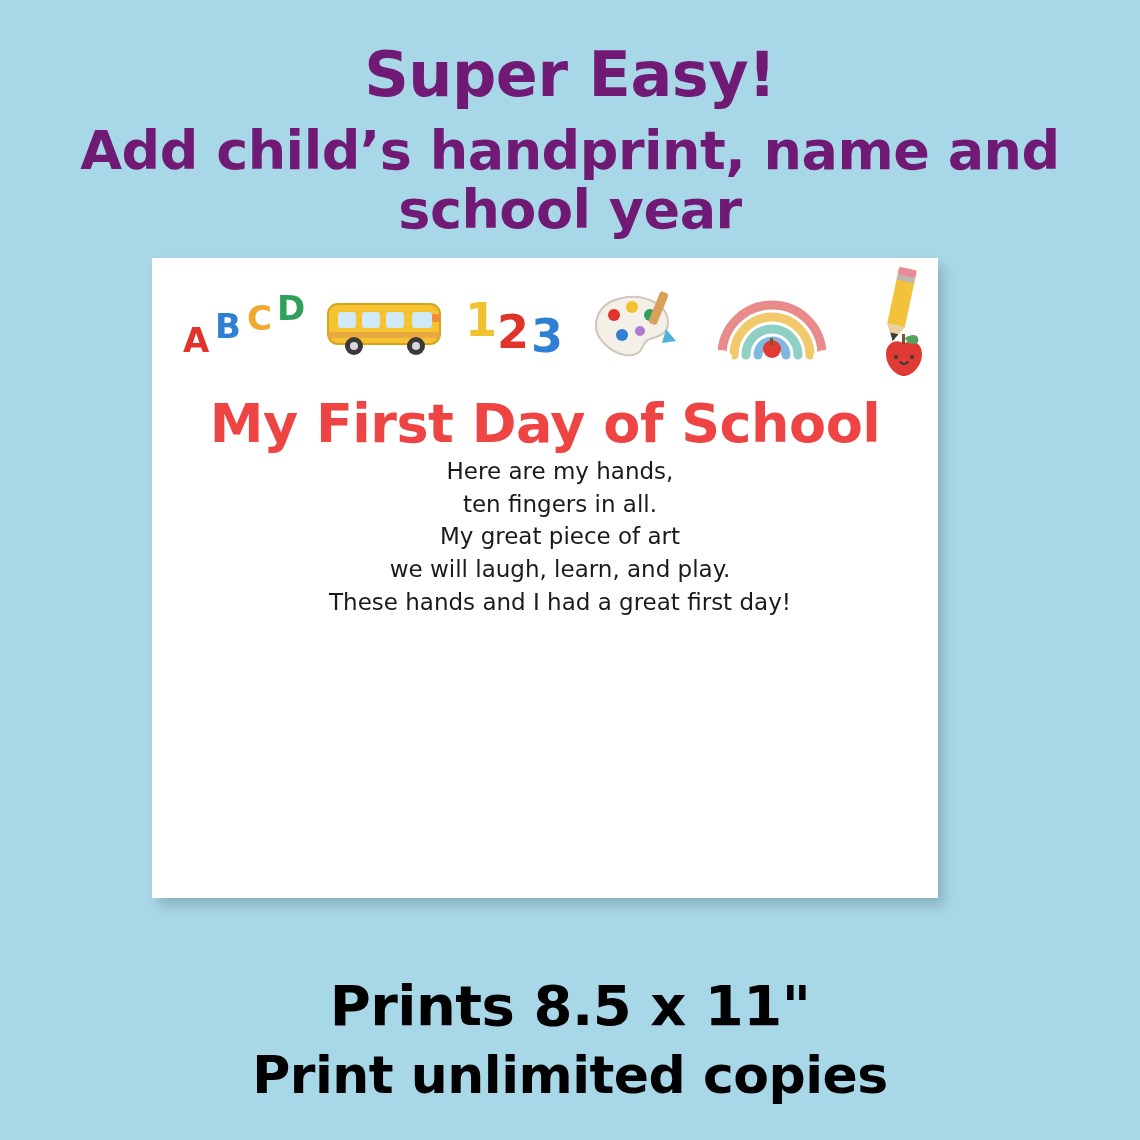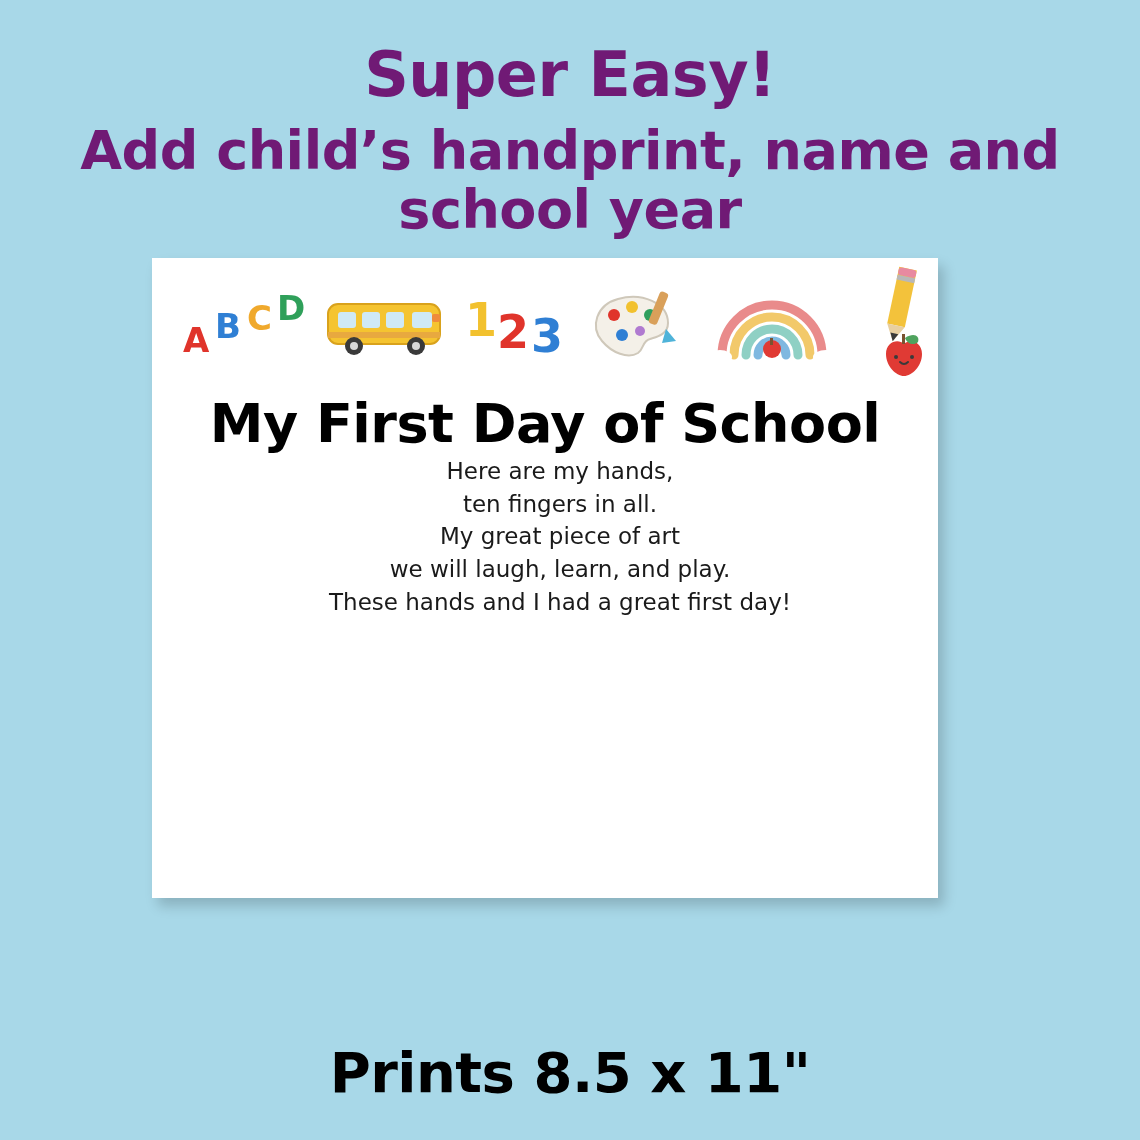--- a/index.html
+++ b/index.html
@@ -116,21 +116,21 @@
   .nums span { position: absolute; }
   .nums .n1 { color: #f2c12e; left: 2px;  top: 10px; }
   .nums .n2 { color: #e0342b; left: 34px; top: 22px; }
   .nums .n3 { color: #2f7fd4; left: 68px; top: 26px; }
 
   .sheet-title {
     text-align: center;
     font-family: "DejaVu Sans", sans-serif;
     font-weight: bold;
     font-size: 54px;
-    color: #000000;
+    color: #ef4444;
     margin-top: -6px;
     letter-spacing: -0.5px;
   }
 
   .poem {
     text-align: center;
     padding-left: 30px;
     font-family: "DejaVu Sans", sans-serif;
     font-size: 23px;
     color: #1a1a1a;
@@ -238,13 +238,14 @@
     <div>ten fingers in all.</div>
     <div>My great piece of art</div>
     <div>we will laugh, learn, and play.</div>
     <div>These hands and I had a great first day!</div>
   </div>
 
 </div>
 
 <div class="promo-bottom">
   <div class="promo-print-size">Prints 8.5 x 11"</div>
+  <div class="promo-print-copies">Print unlimited copies</div>
 </div>
 
 </body></html>

